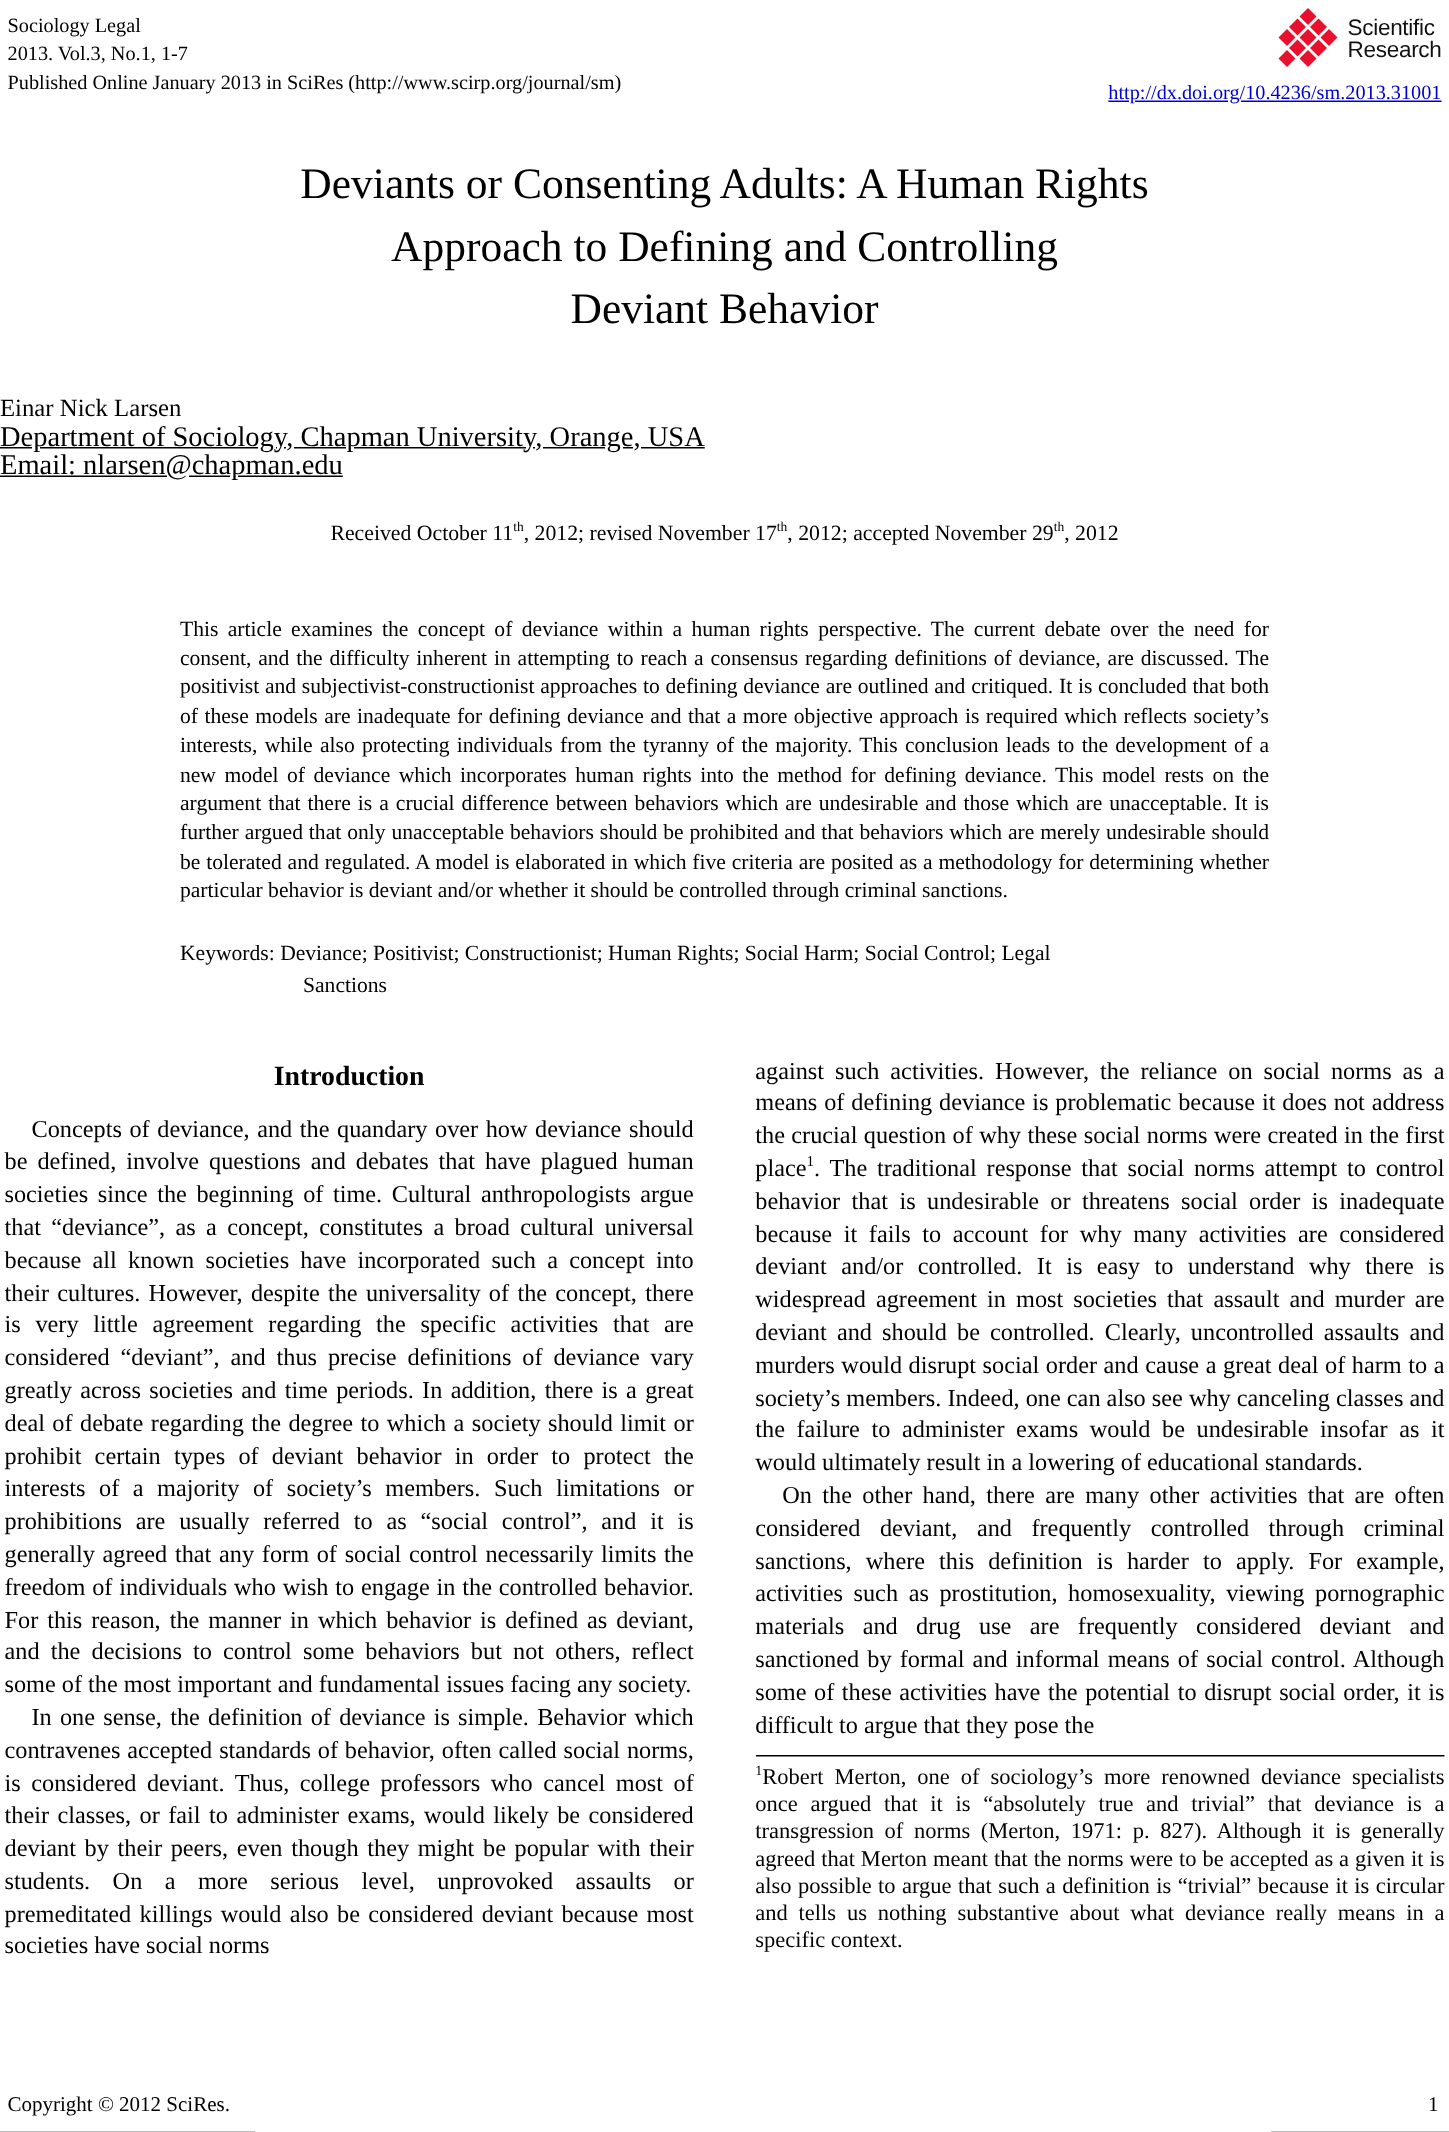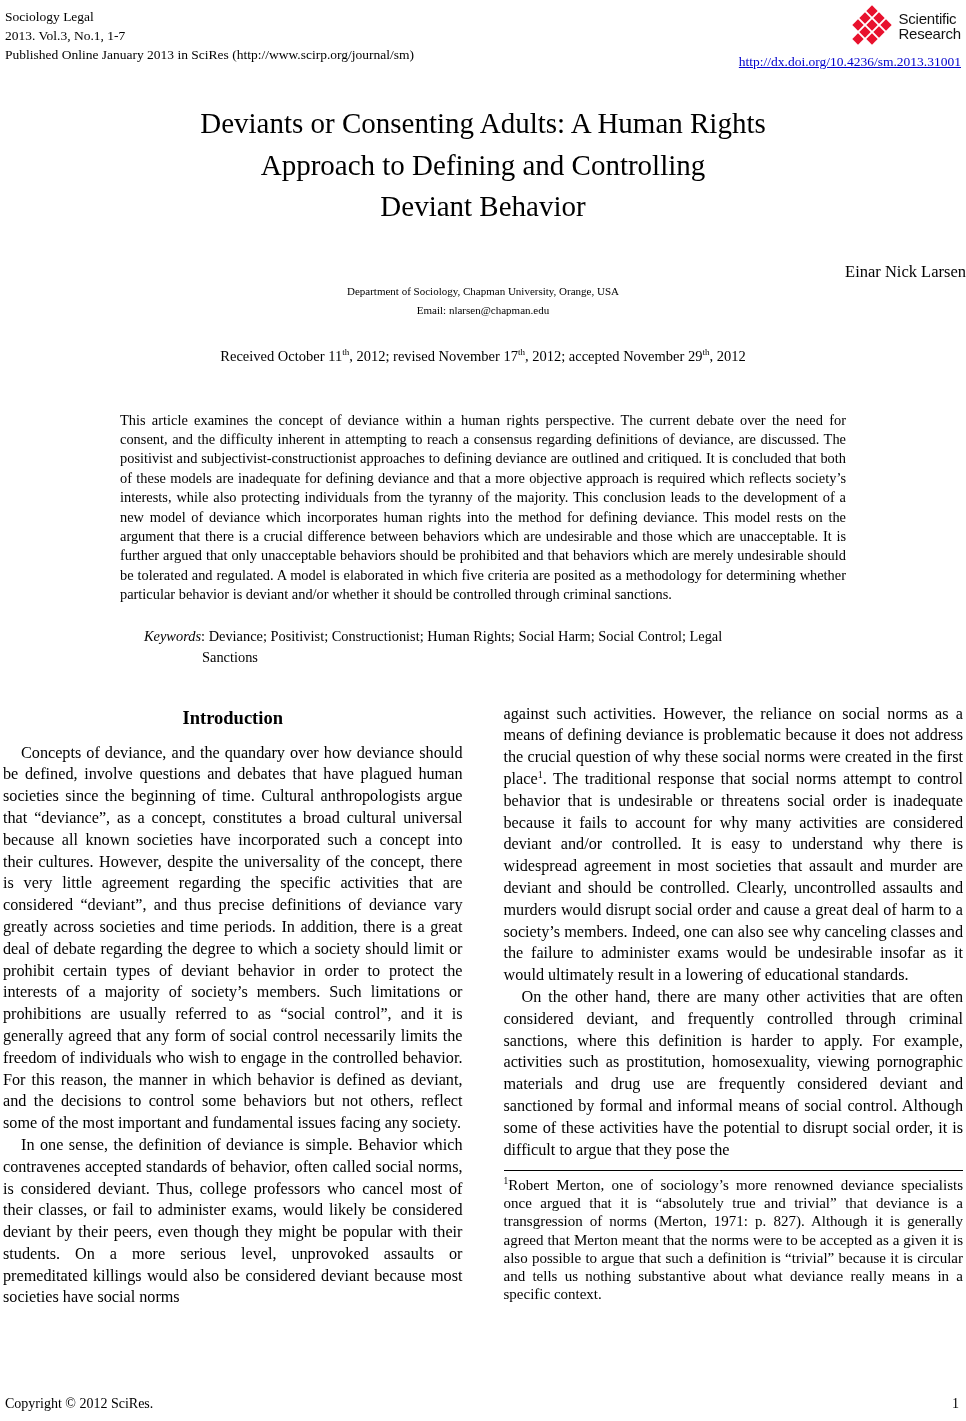--- a/index.html
+++ b/index.html
@@ -34,35 +34,35 @@
     display:inline-block;margin-top:9px;
     font-size:13.5px;color:var(--link-blue);
     text-decoration:underline;cursor:pointer;
   }
   
   .title{
     margin:103px 0 0 0;padding:0;
     font-size:29px;font-weight:400;line-height:41.5px;
     text-align:center;
   }
-  .author{margin-top:33px;text-align:right;font-size:16.5px;line-height:21px;}
-  .affil{text-align:center;font-size:11px;line-height:19.5px;}
+  .author{margin-top:33px;text-align:left;font-size:16.5px;line-height:21px;}
+  .affil{text-align:left;font-size:19px;line-height:19.5px;text-decoration:underline;}
   .received{margin-top:27px;text-align:center;font-size:14.5px;}
   sup{font-size:62%;line-height:0;}
   .abstract{
     margin:46px 120px 0 120px;
     font-size:14.4px;line-height:19.4px;
     text-align:justify;
   }
   .keywords{
     margin:21px 96px 0 120px;
     font-size:14.4px;line-height:21px;
     padding-left:82px;text-indent:-82px;
   }
-  .kw-label{font-style:italic;margin-left:24px;}
+  .kw-label{}
   .kw-colon{font-style:normal;}
   .kw-text{white-space:pre-line;}
   
   .columns{
     display:flex;gap:41px;
     margin:36px 3px 0 3px;
   }
   .col{flex:1 1 0;min-width:0;font-size:16.2px;line-height:21.8px;text-align:justify;}
   .col h2{
     margin:2px 0 13px 0;font-size:18.5px;font-weight:bold;

